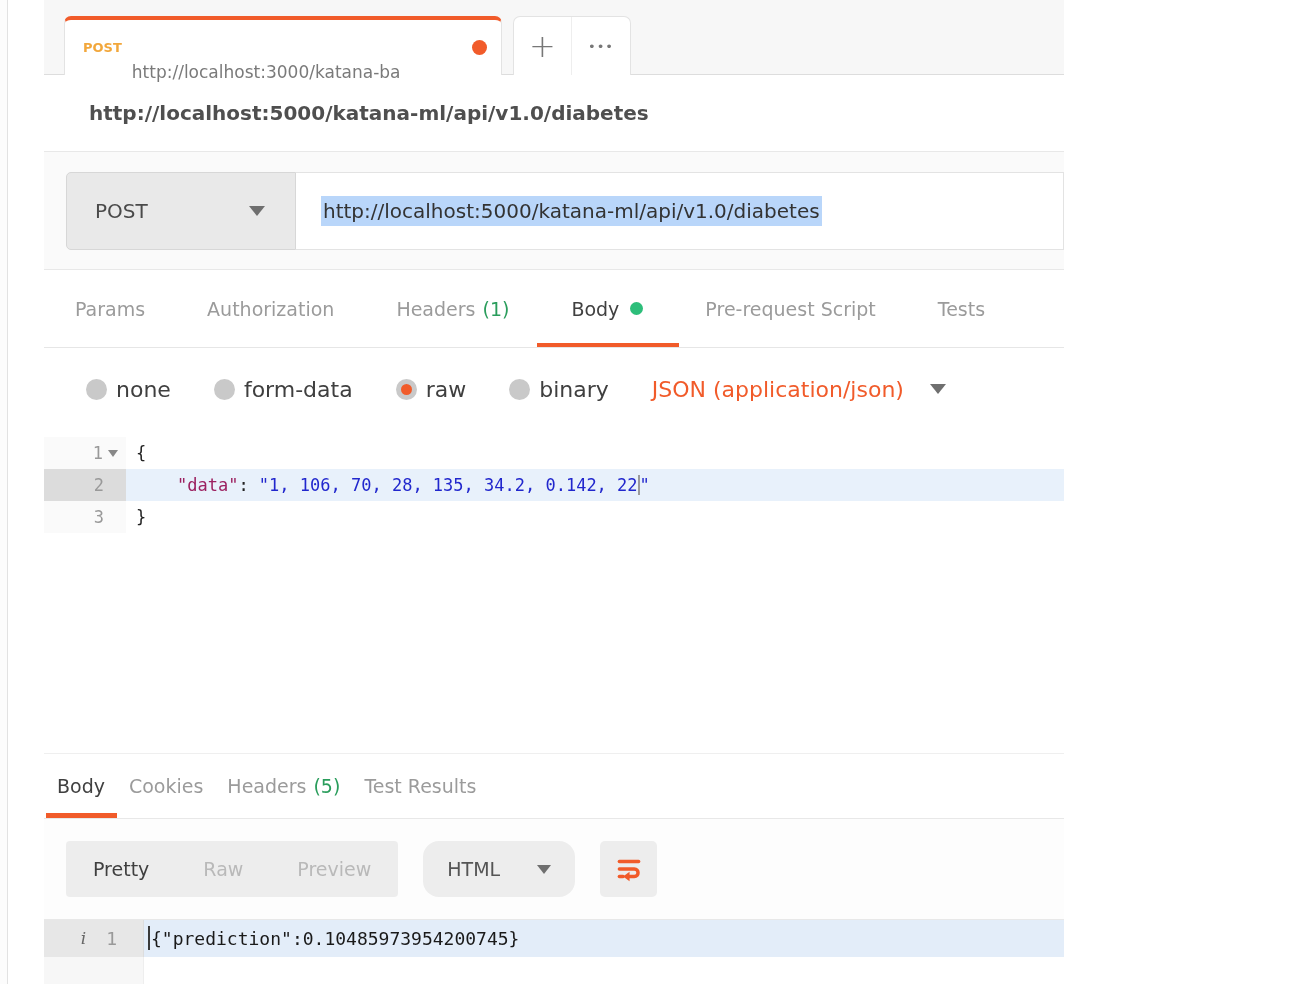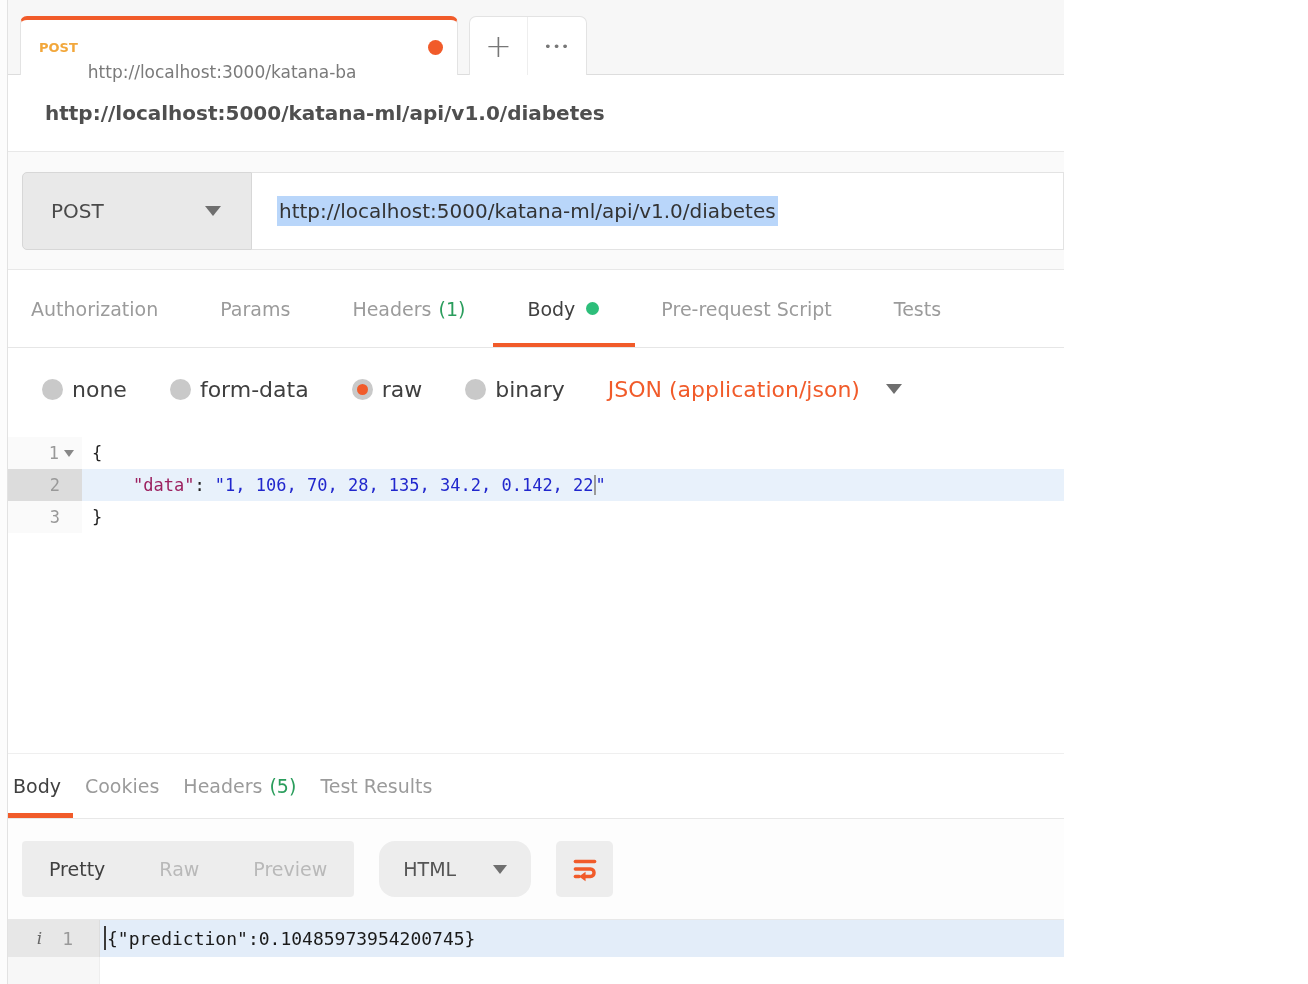--- a/index.html
+++ b/index.html
@@ -1,18 +1,18 @@
 <!DOCTYPE html>
 <html><head>
 <meta charset="utf-8">
 <style>
   * { margin:0; padding:0; box-sizing:border-box; }
   html,body { width:1308px; height:984px; overflow:hidden; background:#fff;
     font-family:"DejaVu Sans","Liberation Sans",sans-serif; color:#444; }
-  .page { position:relative; width:1064px; height:984px; }
+  .page { position:relative; width:1064px; height:984px;padding-left:44px; }
 
   
   .left-strip { position:absolute; left:0; top:0; width:8px; height:100%;
     background:#fcfcfc; border-right:1px solid #e2e2e2; z-index:60; }
 
   
   .tabbar { height:75px; background:#f7f7f7; border-bottom:1px solid #ddd;
     display:flex; align-items:flex-end; padding-left:20px; }
   .req-tab { width:438px; height:59px; background:#fff; border:1px solid #e3e3e3;
     border-bottom:none; border-top:4px solid #f15b2a; border-radius:7px 7px 0 0;
@@ -136,24 +136,24 @@
       <span>POST</span>
       <span class="caret"></span>
     </div>
     <div class="url-input">
       <span class="selected">http://localhost:5000/katana-ml/api/v1.0/diabetes</span>
     </div>
   </div>
 
   <div class="req-tabs">
     <div class="rtab">
+      <span>Params</span>
+    </div>
+    <div class="rtab">
       <span>Authorization</span>
-    </div>
-    <div class="rtab">
-      <span>Params</span>
     </div>
     <div class="rtab">
       <span>Headers</span>
       <span class="count">(1)</span>
     </div>
     <div class="rtab active">
       <span>Body</span>
       <span class="dot-green"></span>
       <span class="underline"></span>
     </div>

